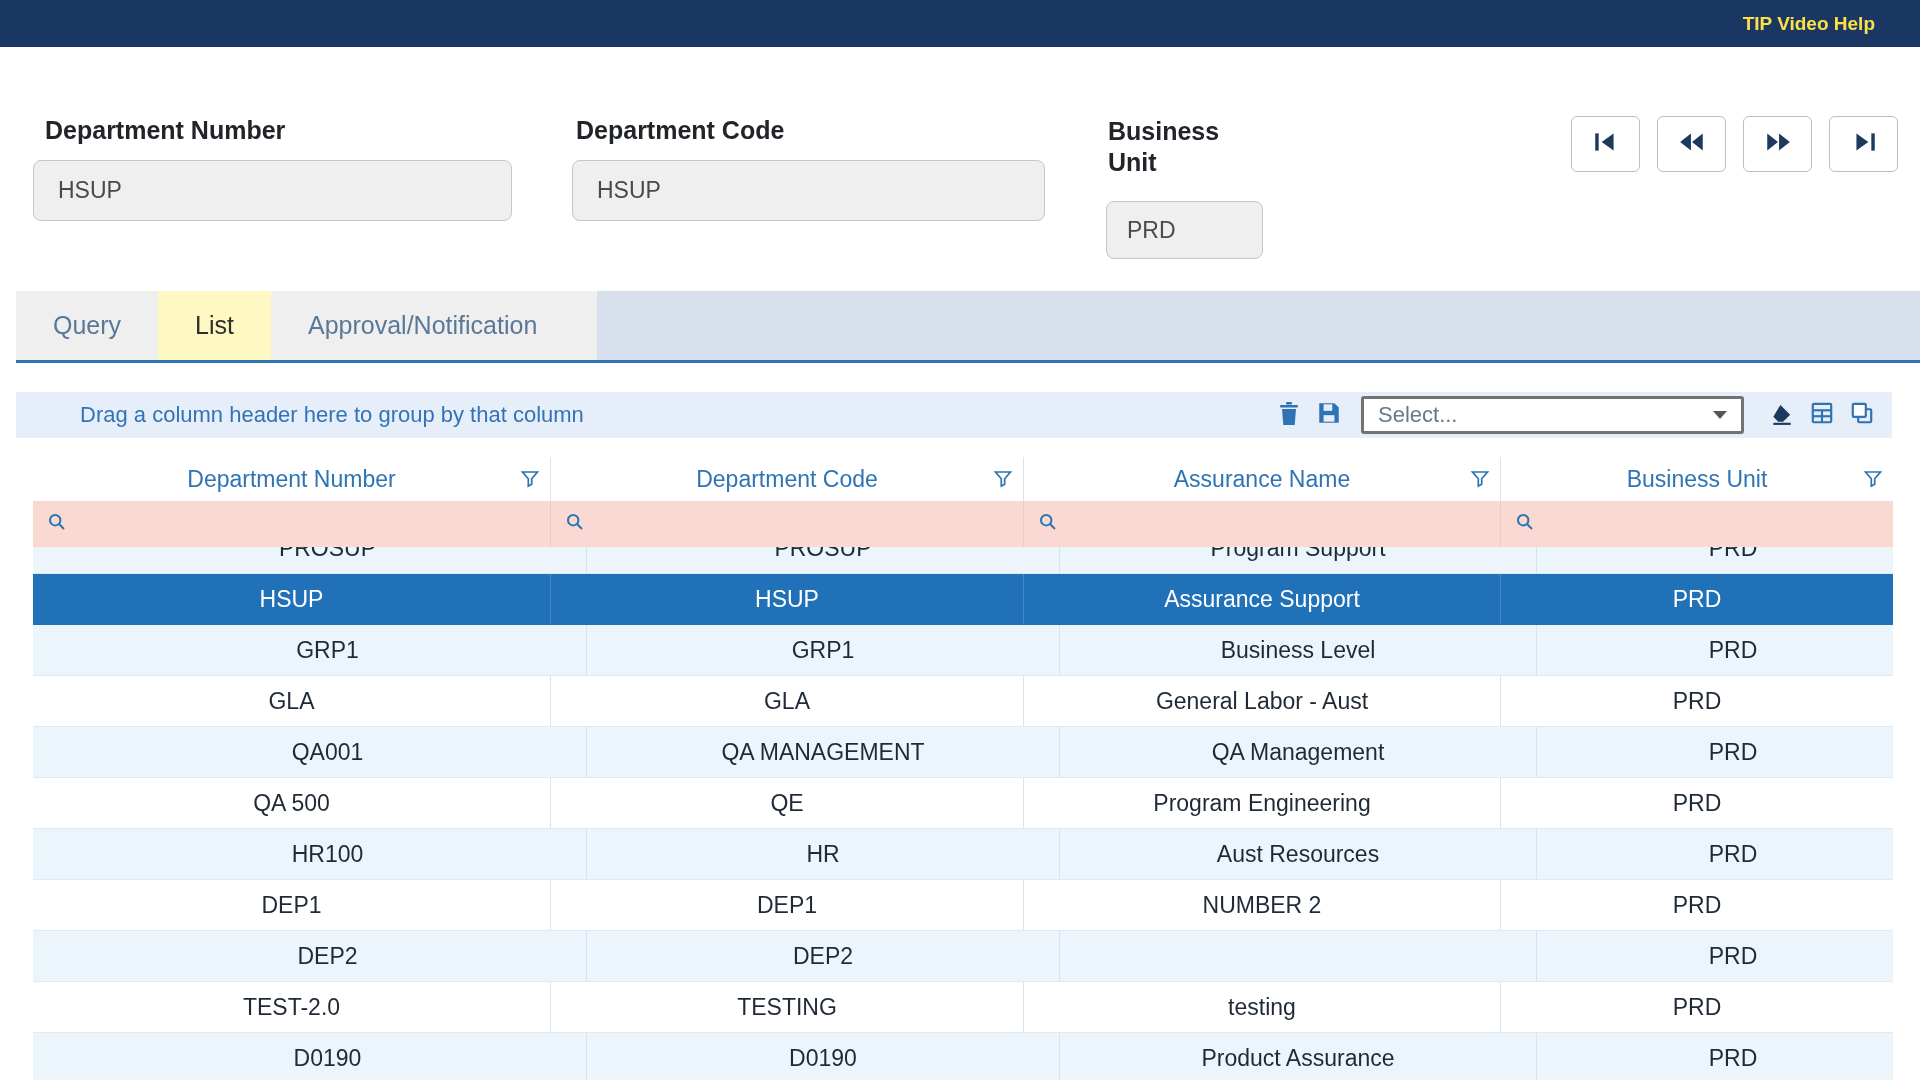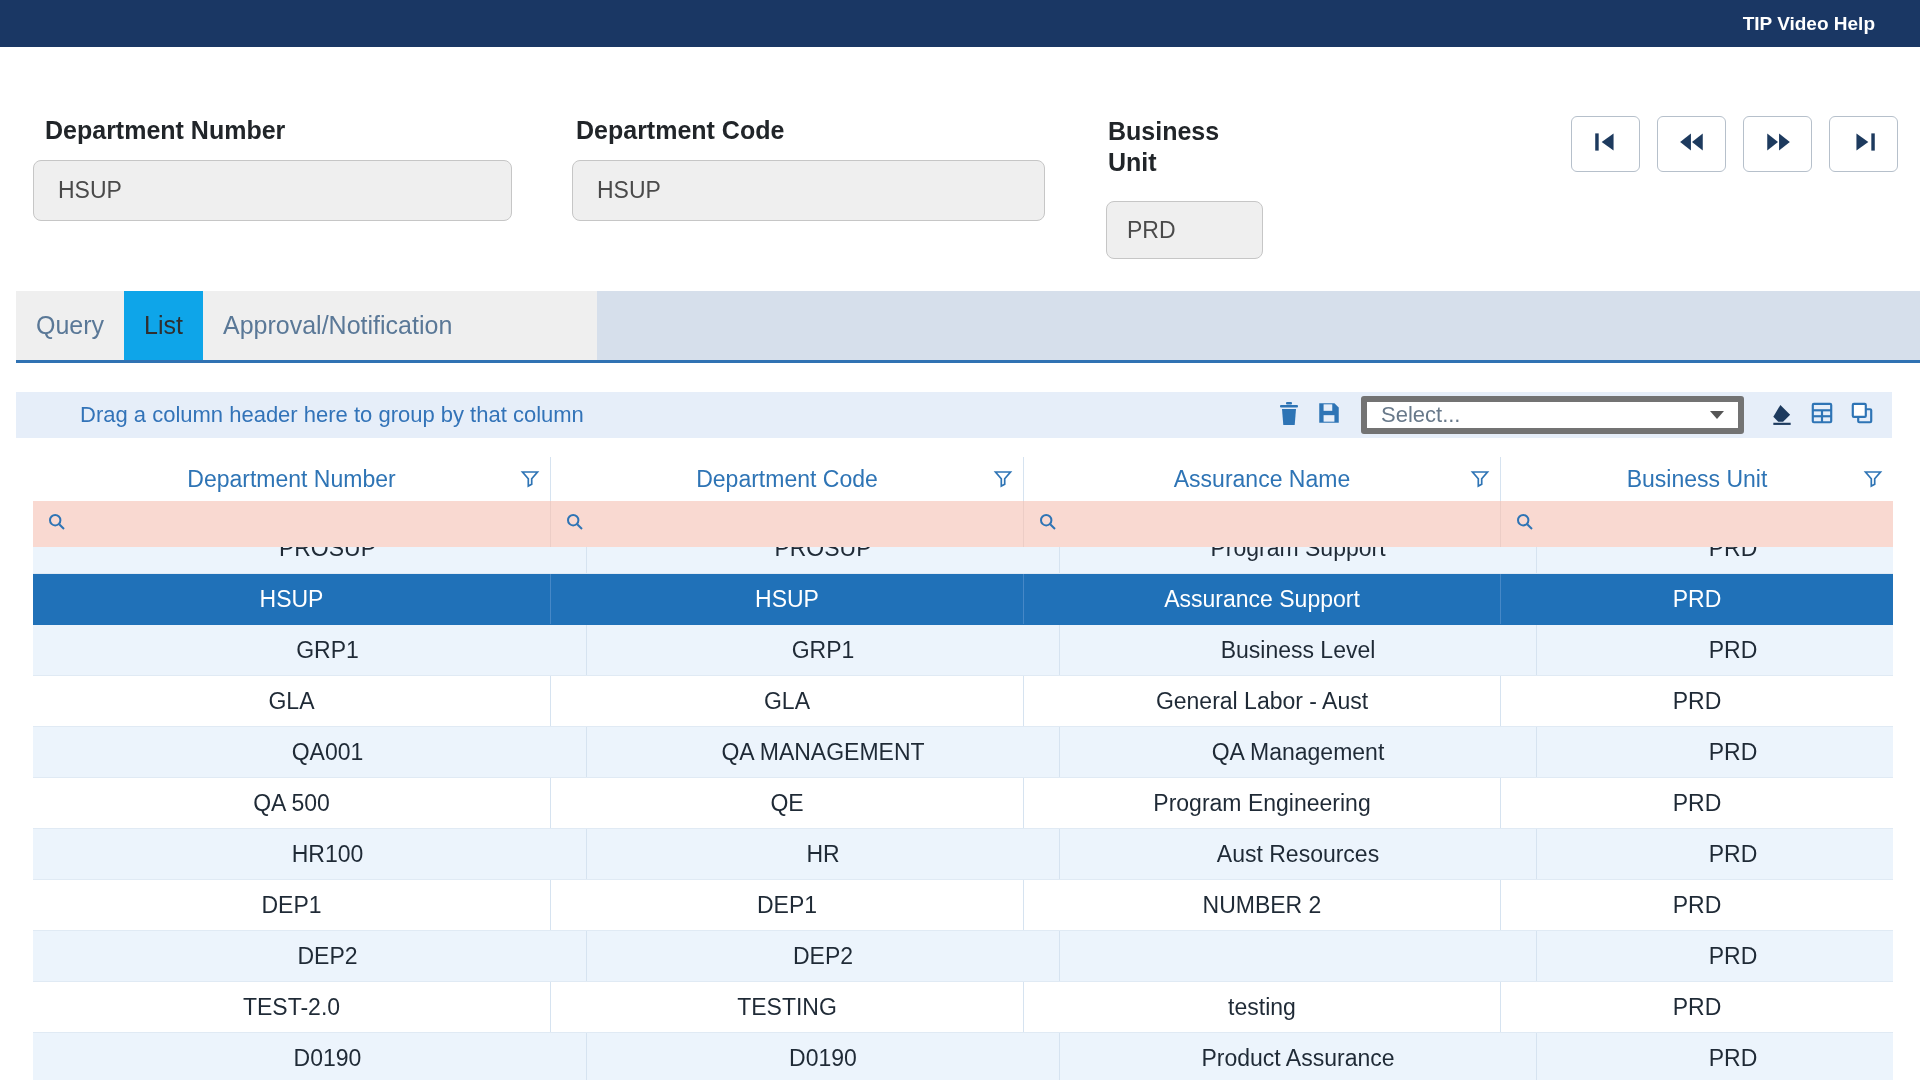--- a/index.html
+++ b/index.html
@@ -1,48 +1,48 @@
 <!DOCTYPE html>
 <html><head>
 <meta charset="utf-8">
 <style>
   * { margin:0; padding:0; box-sizing:border-box; }
   html,body { width:1920px; height:1080px; background:#fff; font-family:"Liberation Sans", sans-serif; overflow:hidden; }
   #app { position:relative; width:1920px; height:1080px; background:#fff; }
 
   
   .topbar { position:absolute; top:0; left:0; width:1920px; height:47px; background:#1a3764; display:flex; align-items:center; justify-content:flex-end; }
-  .topbar .help-link { color:#ffffff; font-weight:bold; font-size:19px; margin-right:45px; cursor:pointer; }
+  .topbar .help-link { color:#fde047; font-weight:bold; font-size:19px; margin-right:45px; cursor:pointer; }
 
   
   .field-label { position:absolute; font-size:25px; font-weight:700; color:#212529; }
   .lbl-dn { left:45px; top:116px; }
   .lbl-dc { left:576px; top:116px; }
   .lbl-bu { left:1108px; top:116px; width:125px; line-height:1.25; }
   .txt-input { position:absolute; background:#efefef; border:1px solid #c6c6c6; border-radius:8px; height:61px; font-size:23px; color:#4a4a4a; padding:0 24px; font-family:inherit; }
   .inp-dn { left:33px; top:160px; width:479px; }
   .inp-dc { left:572px; top:160px; width:473px; }
   .inp-bu { left:1106px; top:201px; width:157px; height:58px; padding:0 20px; }
 
   
   .nav-buttons { position:absolute; top:116px; right:22px; display:flex; gap:17px; }
   .nav-btn { width:69px; height:56px; background:#fff; border:1px solid #b6c0cb; border-radius:6px; display:flex; align-items:center; justify-content:center; cursor:pointer; }
 
   
   .tab-strip { position:absolute; top:291px; left:16px; width:1904px; height:72px; background:#d6dfeb; border-bottom:3px solid #3072b3; }
   .tab-left { height:100%; width:581px; background:#efefef; display:flex; }
-  .tab { height:100%; display:flex; align-items:center; justify-content:center; padding:0 20px; font-size:25px; color:#5a7897; cursor:pointer; white-space:nowrap; }
-  .tab.active { background:#0ea5e9; color:#2f2f2f; }
+  .tab { height:100%; display:flex; align-items:center; justify-content:center; padding:0 37px; font-size:25px; color:#5a7897; cursor:pointer; white-space:nowrap; }
+  .tab.active { background:#fef9c3; color:#2f2f2f; }
 
   
   .toolbar { position:absolute; top:392px; left:16px; width:1876px; height:46px; background:#e6eef9; display:flex; align-items:center;padding-left:35px; }
   .toolbar .hint { color:#3273b8; font-size:22px; margin-left:29px; }
   .toolbar .spacer { flex:1; }
   .tb-icon { display:flex; align-items:center; justify-content:center; width:40px; height:40px; cursor:pointer; }
-  .select-box { width:383px; height:38px; background:#fff; border:6px solid #737373; border-radius:3px; display:flex; align-items:center; margin:0 18px 0 12px; cursor:pointer; }
+  .select-box { width:383px; height:38px; background:#fff; border:3px solid #737373; border-radius:3px; display:flex; align-items:center; margin:0 18px 0 12px; cursor:pointer; }
   .select-box .sel-text { flex:1; color:#68798a; font-size:22px; padding-left:14px; }
   .chev { width:0; height:0; border-left:7px solid transparent; border-right:7px solid transparent; border-top:8px solid #555; margin-right:14px; }
   .tb-right-gap { margin-right:10px; }
 
   
   .grid { position:absolute; top:457px; left:33px; width:1860px; bottom:0; overflow:hidden; }
   .grid-row { display:grid; grid-template-columns:518px 473px 477px 392px; }
   .grid-header { height:44px; background:#fff; }
   .hcell { position:relative; display:flex; align-items:center; justify-content:center; color:#2e74b5; font-size:23px; border-right:1px solid #d6e3f0; cursor:pointer; }
   .hcell:last-child { border-right:none; }

